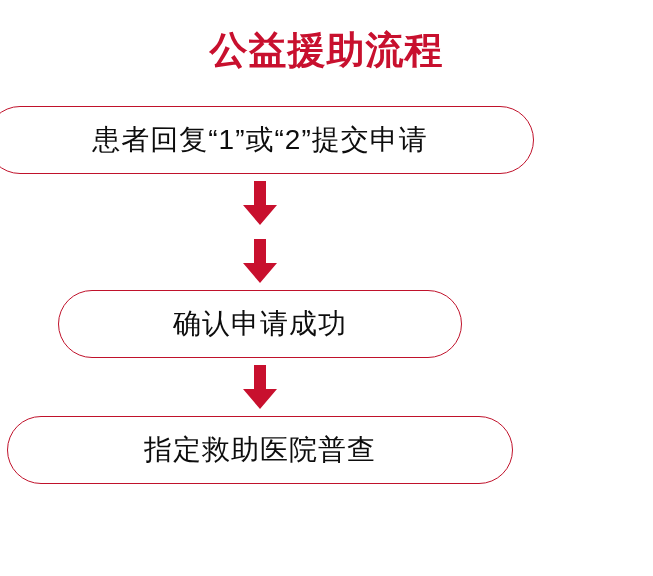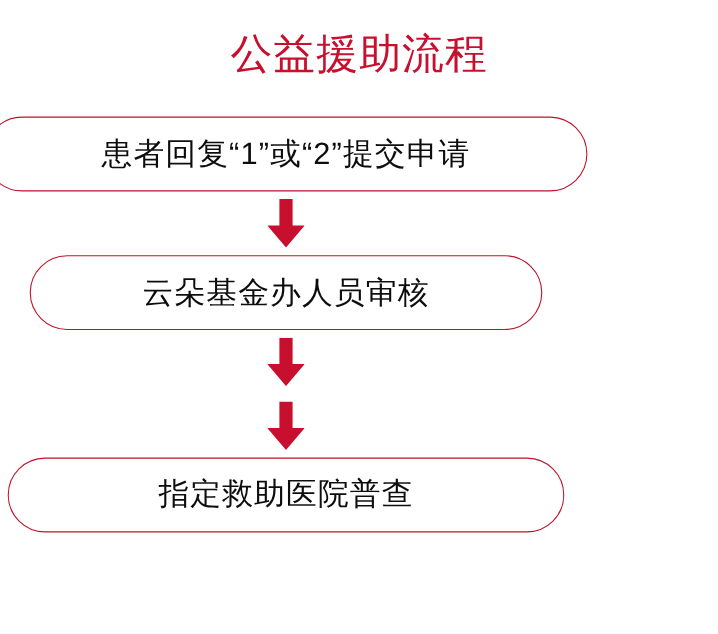--- a/index.html
+++ b/index.html
@@ -27,21 +27,21 @@
   
   .chart-title {
     margin: 0;
     padding: 0;
     position: absolute;
     top: 28px;
     left: 0;
     width: 653px;
     text-align: center;
     font-size: 38px;
-    font-weight: normal;
+    font-weight: bold;
     line-height: 44px;
     letter-spacing: 1px;
     color: #c8102e;
     white-space: nowrap;
   }
 
   
   .flow-stack {
     position: absolute;
     top: 106px;
@@ -98,30 +98,30 @@
     <div class="node node-1">
       <span>患者回复“1”或“2”提交申请</span>
     </div>
 
     <div class="connector">
       <svg class="arrow-down" width="34" height="44" viewBox="0 0 34 44">
         <polygon points="11,0 23,0 23,24 34,24 17,44 0,24 11,24" fill="#c8102e"></polygon>
       </svg>
     </div>
 
-    <div class="node node-2">
-      <span>云朵基金办人员审核</span>
-    </div>
 
     <div class="connector">
       <svg class="arrow-down" width="34" height="44" viewBox="0 0 34 44">
         <polygon points="11,0 23,0 23,24 34,24 17,44 0,24 11,24" fill="#c8102e"></polygon>
       </svg>
     </div>
 
+    <div class="node node-3">
+      <span>确认申请成功</span>
+    </div>
 
     <div class="connector">
       <svg class="arrow-down" width="34" height="44" viewBox="0 0 34 44">
         <polygon points="11,0 23,0 23,24 34,24 17,44 0,24 11,24" fill="#c8102e"></polygon>
       </svg>
     </div>
 
     <div class="node node-4">
       <span>指定救助医院普查</span>
     </div>

